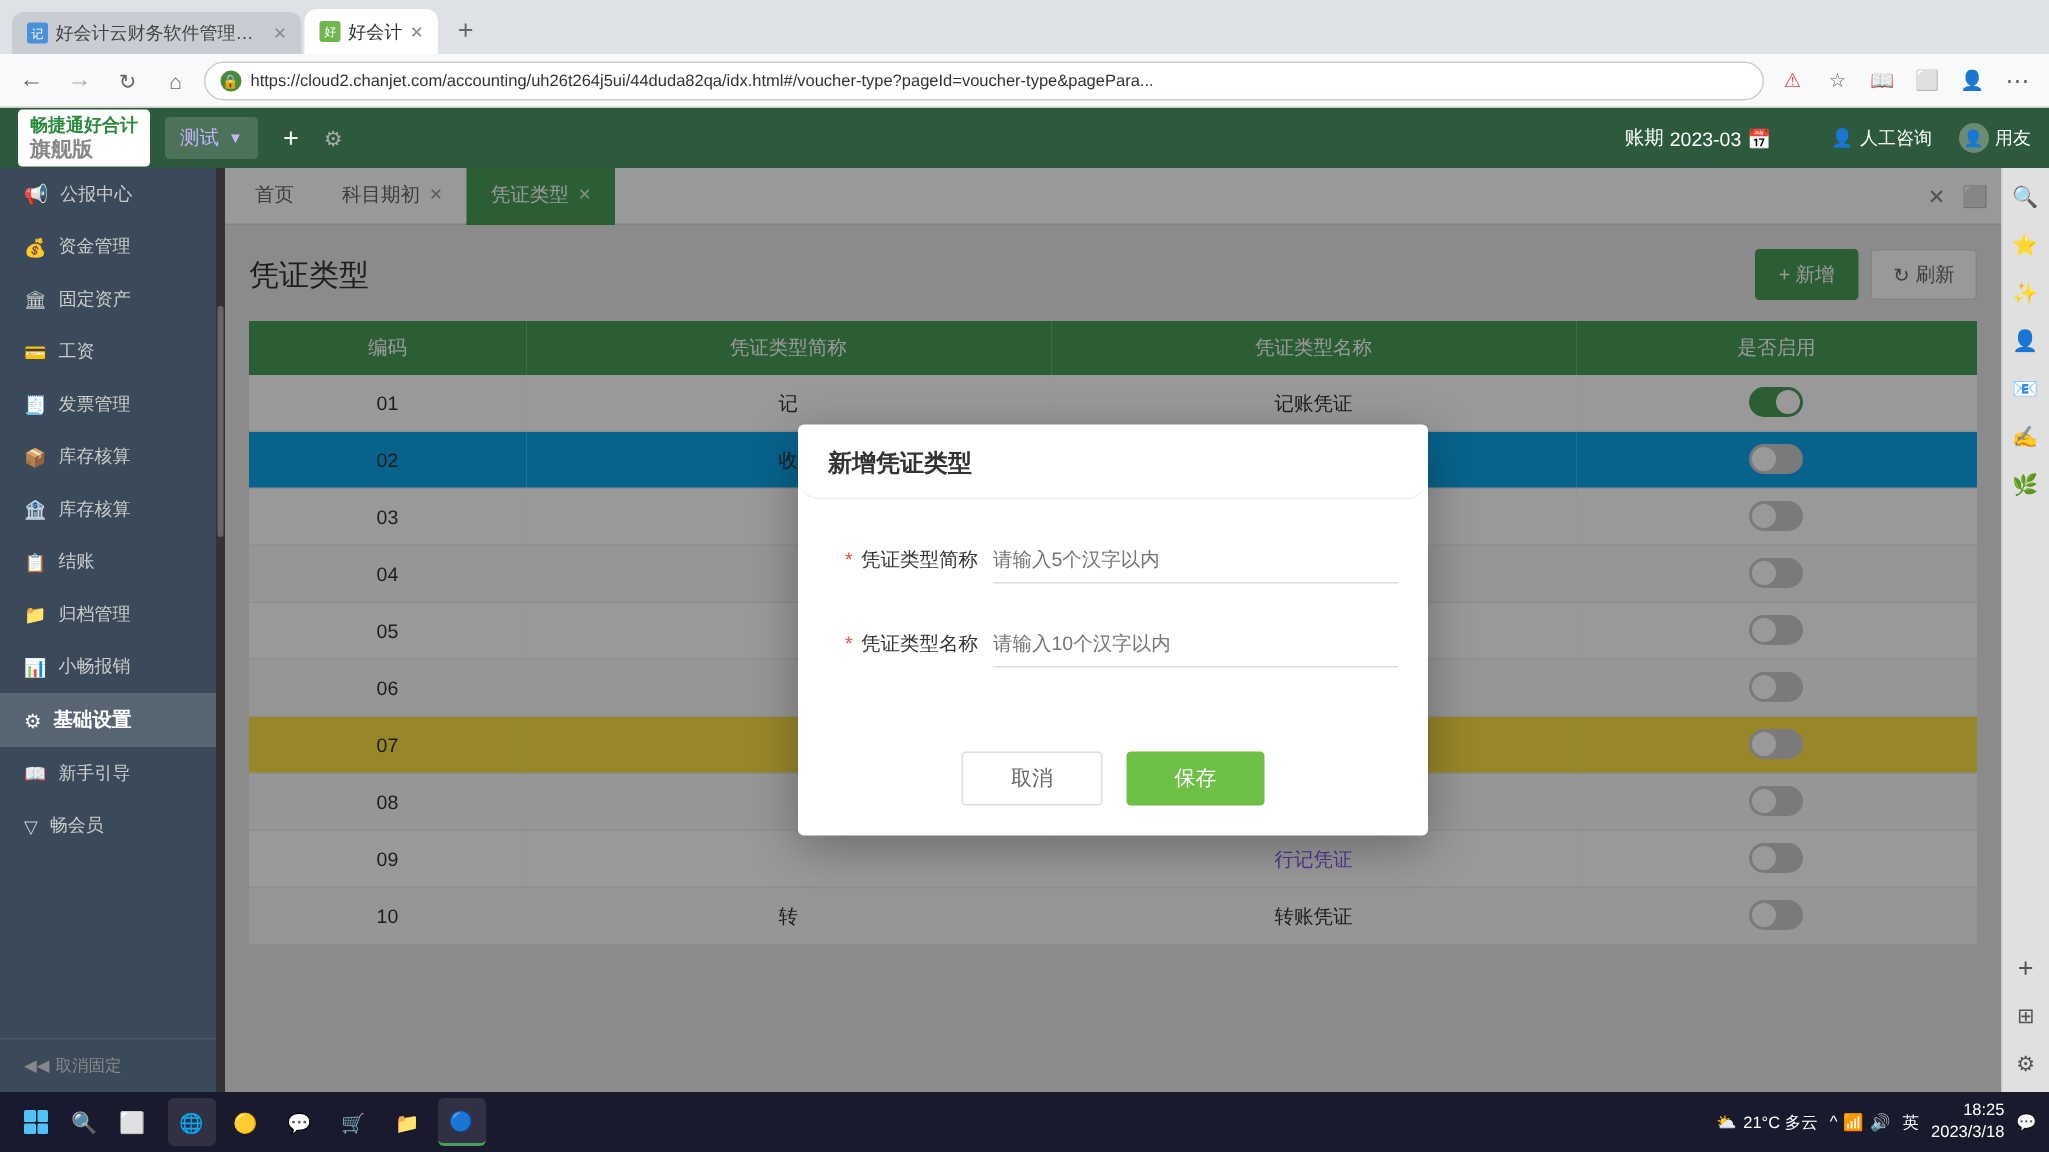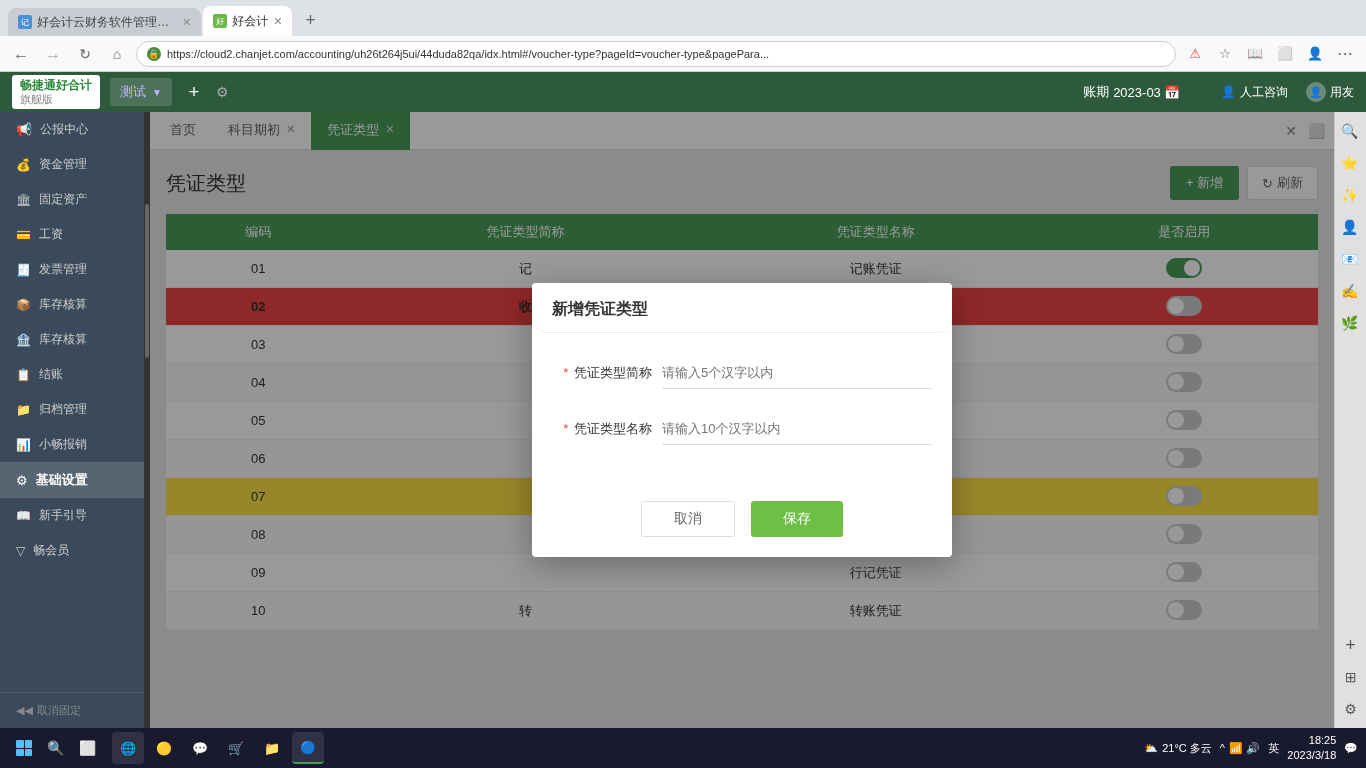--- a/index.html
+++ b/index.html
@@ -37,21 +37,21 @@
     <div style="width:26px;height:26px;display:flex;align-items:center;justify-content:center;cursor:pointer;color:#666;font-size:13px;">📖</div>
     <div style="width:26px;height:26px;display:flex;align-items:center;justify-content:center;cursor:pointer;color:#666;font-size:13px;">⬜</div>
     <div style="width:26px;height:26px;display:flex;align-items:center;justify-content:center;cursor:pointer;color:#666;font-size:13px;">👤</div>
     <div style="width:26px;height:26px;display:flex;align-items:center;justify-content:center;cursor:pointer;color:#666;font-size:16px;">⋯</div>
   </div>
 </div>
 
 <div style="background:#2d5a3d; height:40px; display:flex; align-items:center; padding:0 12px; gap:10px;">
   <div style="background:#fff; padding:3px 8px; border-radius:3px; line-height:1.2;">
     <div style="color:#2d8b3d;font-size:12px;font-weight:bold;">畅捷通好合计</div>
-    <div style="color:#888;font-size:11px;">旗舰版</div>
+    <div style="color:#888;font-size:14px;font-weight:bold;">旗舰版</div>
   </div>
   <div style="background:rgba(255,255,255,0.15);color:#c4b5fd;border:none;padding:5px 10px;border-radius:3px;font-size:13px;display:flex;align-items:center;gap:6px;cursor:pointer;">
     <span>测试</span>
     <span style="font-size:10px;">▼</span>
   </div>
   <div style="color:#fff;font-size:18px;cursor:pointer;width:24px;height:24px;display:flex;align-items:center;justify-content:center;">+</div>
   <div style="color:#aaa;font-size:14px;cursor:pointer;">⚙</div>
   <div style="flex:1;"></div>
   <div style="color:#fff;font-size:13px;display:flex;align-items:center;gap:4px;">
     <span>账期</span>
@@ -180,21 +180,21 @@
         </thead>
         <tbody id="table-body">
         <tr style="background: rgb(255, 255, 255); border-bottom: 1px solid rgb(238, 238, 238); height: 36px;">
               <td style="padding: 8px 16px; text-align: center; font-size: 13px; color: rgb(51, 51, 51);">01</td>
               <td style="padding: 8px 16px; text-align: center; font-size: 13px; color: rgb(51, 51, 51);">记</td>
               <td style="padding: 8px 16px; text-align: center; font-size: 13px; color: rgb(51, 51, 51);">记账凭证</td>
               <td style="padding: 8px 16px; text-align: center;"><div style="width: 36px; height: 20px; border-radius: 10px; display: inline-flex; align-items: center; padding: 2px; cursor: pointer; background: rgb(74, 157, 90); justify-content: flex-end;">
                   <div style="width: 16px; height: 16px; background: rgb(255, 255, 255); border-radius: 50%;"></div>
                 </div></td>
             </tr>
-            <tr style="background: #ef4444; border-bottom: 1px solid rgb(238, 238, 238); height: 36px; font-weight: bold;">
+            <tr style="background: #0ea5e9; border-bottom: 1px solid rgb(238, 238, 238); height: 36px;">
               <td style="padding: 8px 16px; text-align: center; font-size: 13px; color: rgb(51, 51, 51);">02</td>
               <td style="padding: 8px 16px; text-align: center; font-size: 13px; color: rgb(51, 51, 51);">收</td>
               <td style="padding: 8px 16px; text-align: center; font-size: 13px; color: rgb(51, 51, 51);">收款凭证</td>
               <td style="padding: 8px 16px; text-align: center;"><div style="width: 36px; height: 20px; border-radius: 10px; display: inline-flex; align-items: center; padding: 2px; cursor: pointer; background: rgb(204, 204, 204); justify-content: flex-start;">
                   <div style="width: 16px; height: 16px; background: rgb(255, 255, 255); border-radius: 50%;"></div>
                 </div></td>
             </tr>
             <tr style="background: rgb(255, 255, 255); border-bottom: 1px solid rgb(238, 238, 238); height: 36px;">
               <td style="padding: 8px 16px; text-align: center; font-size: 13px; color: rgb(51, 51, 51);">03</td>
               <td style="padding: 8px 16px; text-align: center; font-size: 13px; color: rgb(51, 51, 51);"></td>
@@ -239,21 +239,21 @@
               <td style="padding: 8px 16px; text-align: center; font-size: 13px; color: rgb(51, 51, 51);">08</td>
               <td style="padding: 8px 16px; text-align: center; font-size: 13px; color: rgb(51, 51, 51);"></td>
               <td style="padding: 8px 16px; text-align: center; font-size: 13px; color: rgb(51, 51, 51);">现金凭证</td>
               <td style="padding: 8px 16px; text-align: center;"><div style="width: 36px; height: 20px; border-radius: 10px; display: inline-flex; align-items: center; padding: 2px; cursor: pointer; background: rgb(204, 204, 204); justify-content: flex-start;">
                   <div style="width: 16px; height: 16px; background: rgb(255, 255, 255); border-radius: 50%;"></div>
                 </div></td>
             </tr>
             <tr style="background: rgb(255, 255, 255); border-bottom: 1px solid rgb(238, 238, 238); height: 36px;">
               <td style="padding: 8px 16px; text-align: center; font-size: 13px; color: rgb(51, 51, 51);">09</td>
               <td style="padding: 8px 16px; text-align: center; font-size: 13px; color: rgb(51, 51, 51);"></td>
-              <td style="padding: 8px 16px; text-align: center; font-size: 13px; color: #404040;">行记凭证</td>
+              <td style="padding: 8px 16px; text-align: center; font-size: 13px; color: #8b5cf6;">行记凭证</td>
               <td style="padding: 8px 16px; text-align: center;"><div style="width: 36px; height: 20px; border-radius: 10px; display: inline-flex; align-items: center; padding: 2px; cursor: pointer; background: rgb(204, 204, 204); justify-content: flex-start;">
                   <div style="width: 16px; height: 16px; background: rgb(255, 255, 255); border-radius: 50%;"></div>
                 </div></td>
             </tr>
             <tr style="background: rgb(250, 250, 250); border-bottom: 1px solid rgb(238, 238, 238); height: 36px;">
               <td style="padding: 8px 16px; text-align: center; font-size: 13px; color: rgb(51, 51, 51);">10</td>
               <td style="padding: 8px 16px; text-align: center; font-size: 13px; color: rgb(51, 51, 51);">转</td>
               <td style="padding: 8px 16px; text-align: center; font-size: 13px; color: rgb(51, 51, 51);">转账凭证</td>
               <td style="padding: 8px 16px; text-align: center;"><div style="width: 36px; height: 20px; border-radius: 10px; display: inline-flex; align-items: center; padding: 2px; cursor: pointer; background: rgb(204, 204, 204); justify-content: flex-start;">
                   <div style="width: 16px; height: 16px; background: rgb(255, 255, 255); border-radius: 50%;"></div>

